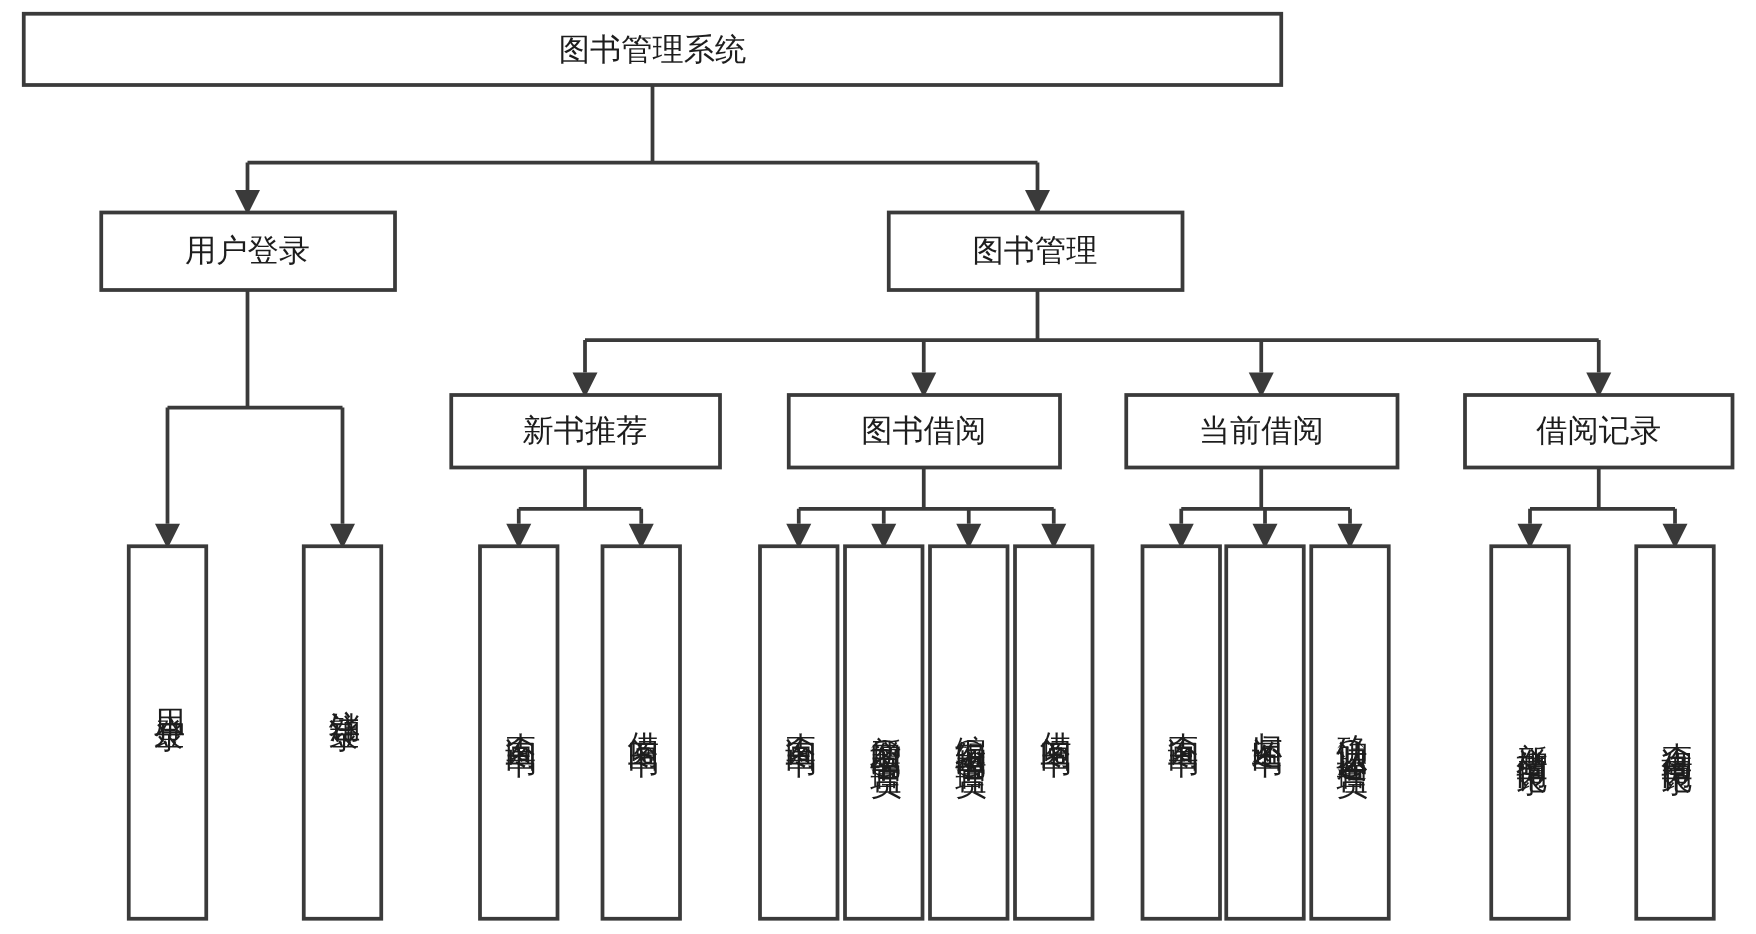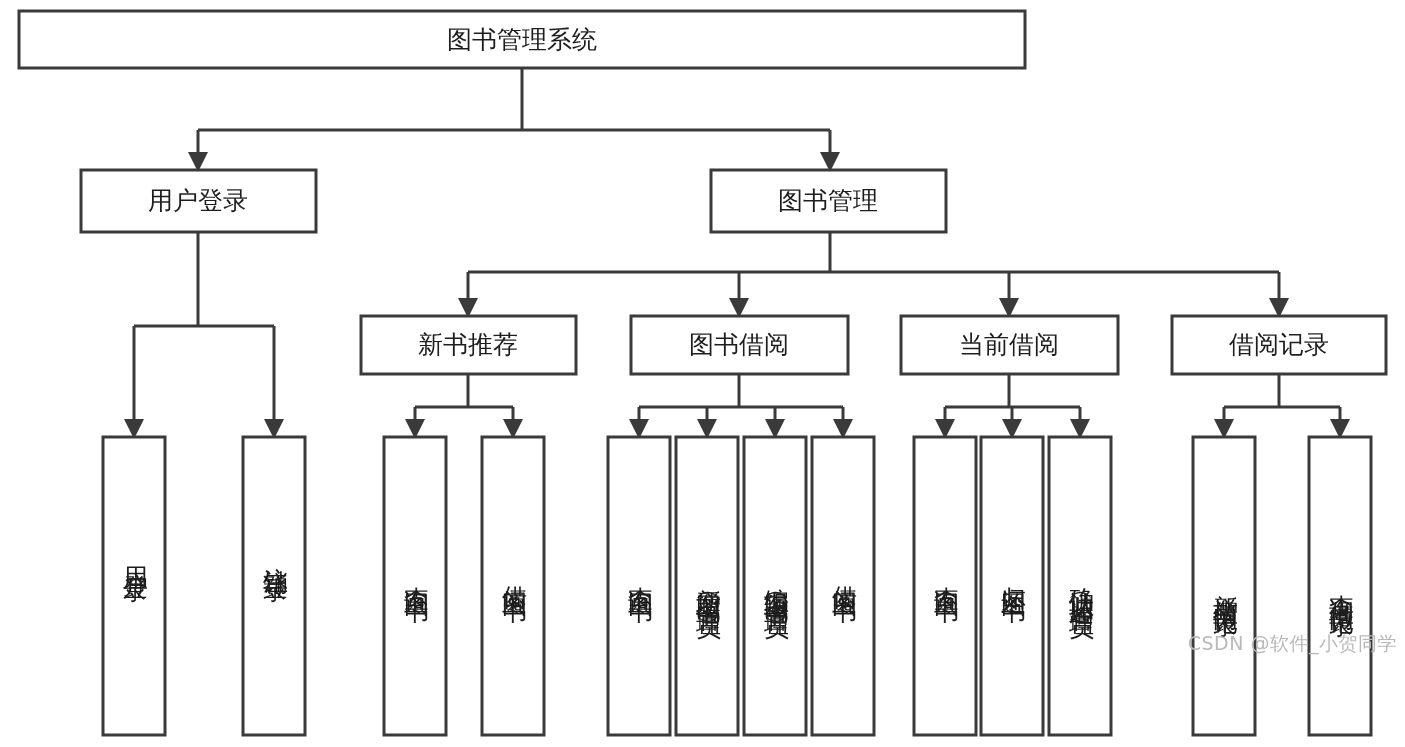--- a/index.html
+++ b/index.html
@@ -250,14 +250,13 @@
       <rect class="node-box-leaf" x="1193" y="437" width="62" height="298"></rect>
       <text class="leaf-label" x="1224" y="586">新增借阅记录</text>
     </g>
     <g>
       <rect class="node-box-leaf" x="1309" y="437" width="62" height="298"></rect>
       <text class="leaf-label" x="1340" y="586">查询借阅记录</text>
     </g>
 
   </svg>
 
-  <div class="watermark">CSDN @软件_小贺同学</div>
 </div>
 
 </body></html>

